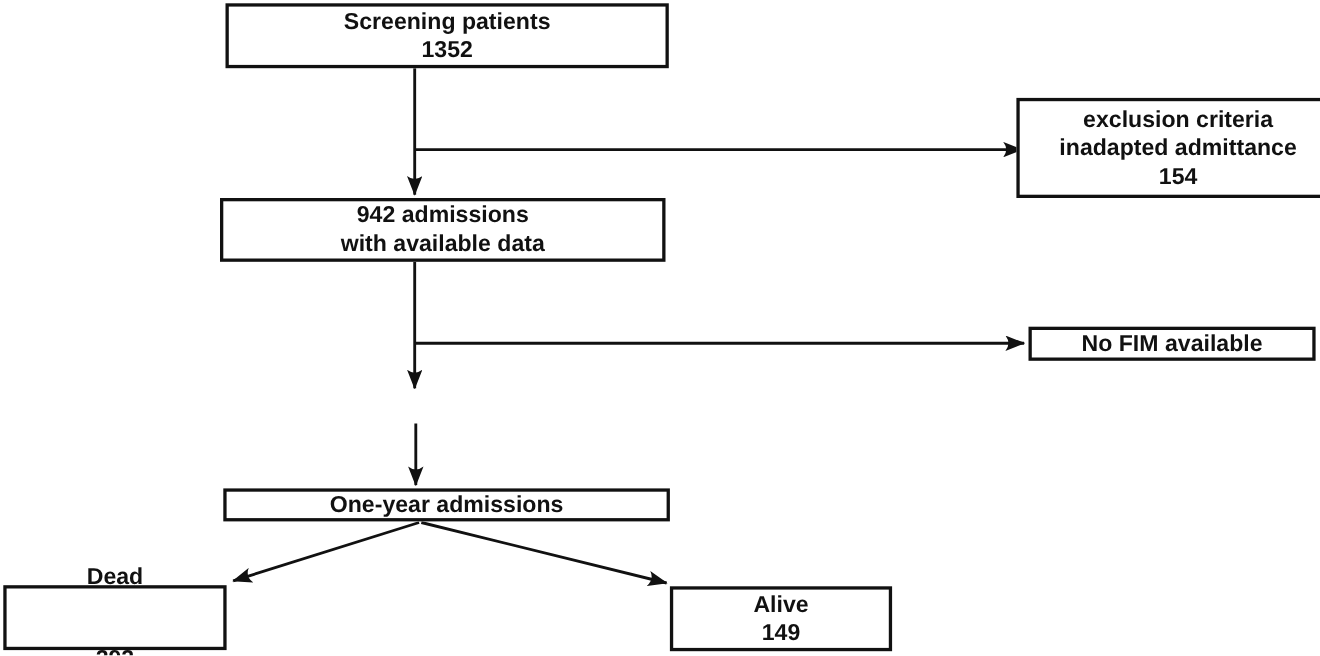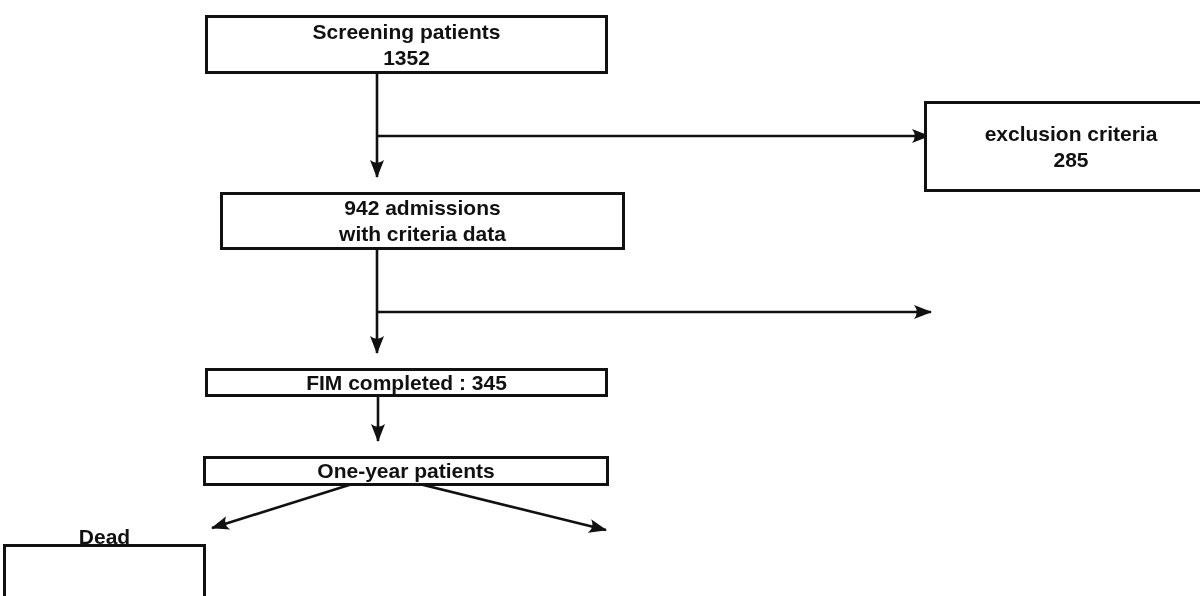--- a/index.html
+++ b/index.html
@@ -23,28 +23,27 @@
     background: #ffffff;
     display: flex;
     flex-direction: column;
     align-items: center;
     justify-content: center;
     text-align: left;
     color: #111111;
     font-weight: bold;
     font-size: 21px;
     line-height: 26px;
-    margin-top: 12px;
   }
   .node span { display: block; white-space: nowrap; }
 
   
   .n-screening  { left: 205px; top: 3px;   width: 403px; height: 59px; }
   .n-exclusion  { left: 924px; top: 89px;  width: 294px; height: 91px; }
-  .n-admissions { left: 220px; top: 180px; width: 405px; height: 58px; }
+  .n-admissions { left: 200px; top: 180px; width: 405px; height: 58px; }
   .n-nofim      { left: 935px; top: 297px; width: 261px; height: 31px; }
   .n-fim        { left: 205px; top: 356px; width: 403px; height: 29px; }
   .n-mortality  { left: 203px; top: 444px; width: 406px; height: 30px; }
   .n-dead       { left: 3px;   top: 532px; width: 203px; height: 59px; gap: 48px; }
   .n-alive      { left: 609px; top: 533px; width: 202px; height: 59px; }
 </style>
 </head>
 <body>
 
 <div class="canvas">
@@ -64,36 +63,41 @@
     <line x1="383" y1="475" x2="606" y2="530" stroke="#111111" stroke-width="2.6" marker-end="url(#arrow)"></line>
   </svg>
 
   <div class="node n-screening">
     <span>Screening patients</span>
     <span>1352</span>
   </div>
 
   <div class="node n-exclusion">
     <span>exclusion criteria</span>
-    <span>285</span>
+    <span>inadapted admittance</span>
+    <span>154</span>
   </div>
 
   <div class="node n-admissions">
     <span>942 admissions</span>
-    <span>with criteria data</span>
+    <span>with available data</span>
+  </div>
+
+  <div class="node n-nofim">
+    <span>No FIM available</span>
   </div>
 
 
-  <div class="node n-fim">
-    <span>FIM completed : 345</span>
-  </div>
-
   <div class="node n-mortality">
-    <span>One-year patients</span>
+    <span>One-year admissions</span>
   </div>
 
   <div class="node n-dead">
     <span>Dead</span>
     <span>292</span>
   </div>
 
+  <div class="node n-alive">
+    <span>Alive</span>
+    <span>149</span>
+  </div>
 
 </div>
 
 </body></html>

